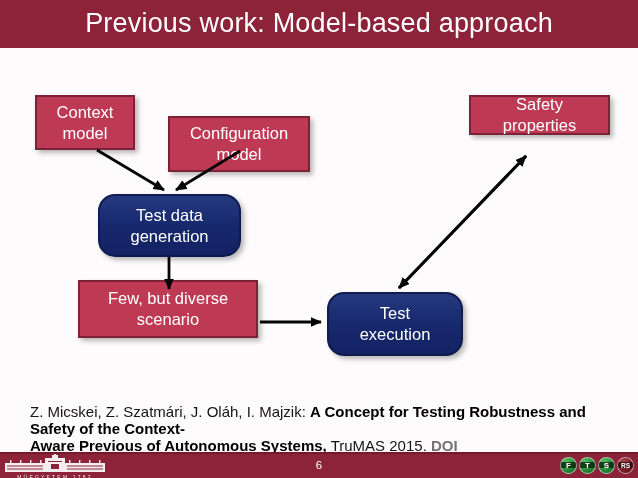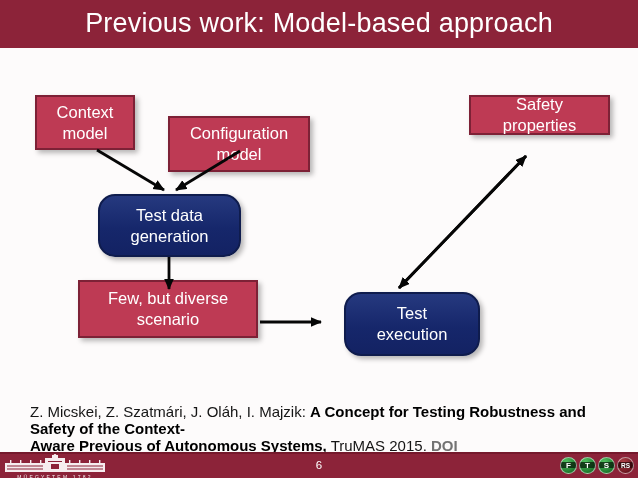--- a/index.html
+++ b/index.html
@@ -30,21 +30,21 @@
   }
   .node.navy{
     background:linear-gradient(180deg,#26397f 0%,#16276b 55%,#132263 100%);
     border:2px solid #0f1c4d;border-radius:17px;align-items:center;
   }
   #node-context      {left:35px; top:95px; width:100px;height:55px;}
   #node-config       {left:168px;top:96px; width:142px;height:56px;margin-top:20px;}
   #node-safety       {left:457px;top:95px; width:141px;height:40px;margin-left:12px;}
   #node-testdata     {left:98px; top:194px;width:143px;height:63px;}
   #node-scenario     {left:78px; top:280px;width:180px;height:58px;}
-  #node-execution    {left:327px;top:292px;width:136px;height:64px;margin-left:17px;}
+  #node-execution    {left:327px;top:292px;width:136px;height:64px;}
   
   .arrows{position:absolute;left:0;top:0;width:638px;height:478px;pointer-events:none;}
   
   .citation{
     position:absolute;left:30px;top:403px;width:588px;
     font-size:15px;line-height:17px;color:#151515;
   }
   .citation b{font-weight:bold;color:#000;}
   .doi-link{color:#737373;text-decoration:underline;font-weight:bold;cursor:pointer;}
   

